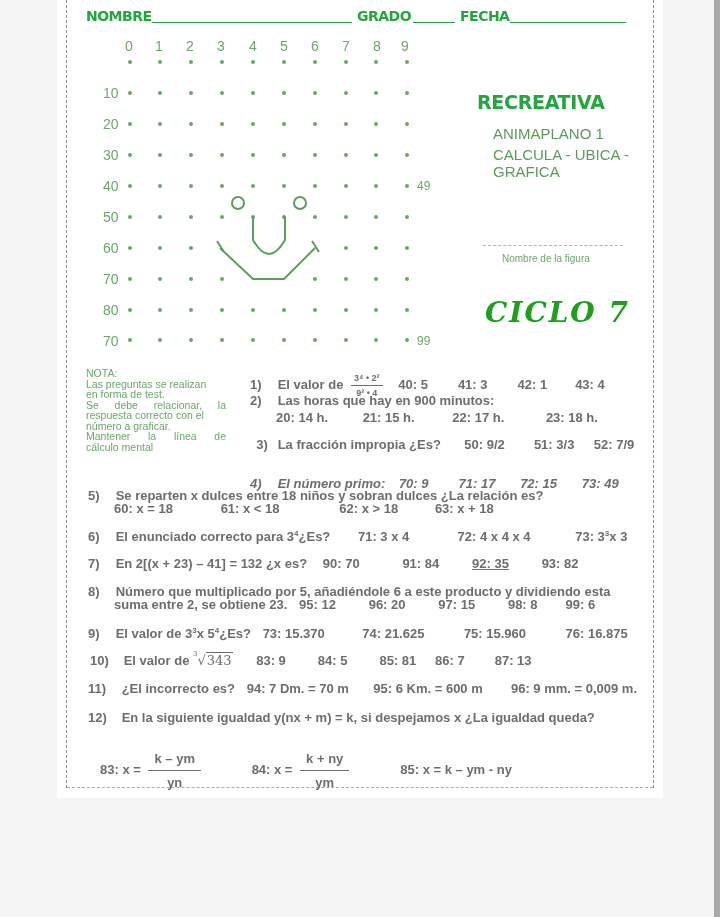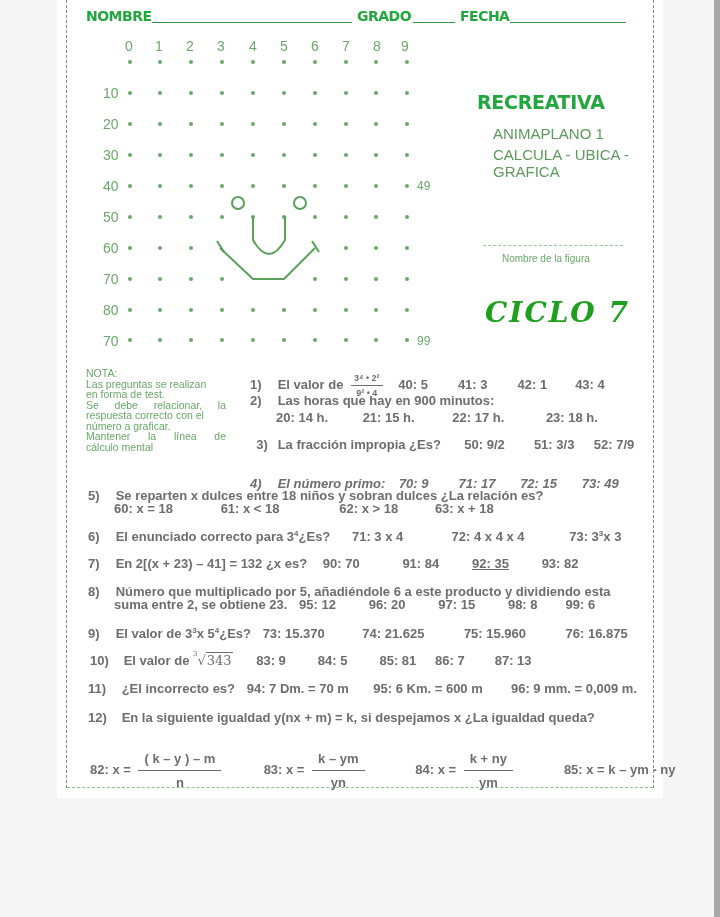--- a/index.html
+++ b/index.html
@@ -264,21 +264,21 @@
   <div class="q" style="left:57px;top:501px;">
     <span style="width:103px;">60: x = 18</span>
     <span style="width:115px;">61: x &lt; 18</span>
     <span style="width:92px;">62: x &gt; 18</span>
     <span>63: x + 18</span>
   </div>
 
   <div class="q" style="left:31px;top:529px;">
     <span style="width:24px;">6)</span>
     <span>El enunciado correcto para 3</span><sup>4</sup><span> ¿Es?</span>
-    <span style="margin-left:18px;width:86px;">71: 3 x 4</span>
+    <span style="margin-left:24px;width:86px;">71: 3 x 4</span>
     <span style="margin-left:10px;width:106px;">72: 4 x 4 x 4</span>
     <span style="margin-left:8px;"><span>73: 3</span><sup>3</sup><span> x 3</span></span>
   </div>
 
   <div class="q" style="left:31px;top:556px;">
     <span style="width:24px;">7)</span>
     <span>En 2[(x + 23) – 41] = 132  ¿x es?</span>
     <span style="margin-left:12px;width:60px;">90: 70</span>
     <span style="margin-left:16px;width:58px;">91: 84</span>
     <span style="margin-left:8px;width:58px;text-decoration:underline;">92: 35</span>
@@ -324,24 +324,20 @@
     <span style="margin-left:8px;width:115px;">94: 7 Dm. = 70 m</span>
     <span style="margin-left:8px;width:126px;">95: 6 Km. = 600 m</span>
     <span style="margin-left:8px;">96: 9 mm. = 0,009 m.</span>
   </div>
 
   <div class="q" style="left:31px;top:710px;">
     <span style="width:30px;">12)</span>
     <span>En la siguiente igualdad  y(nx + m) = k,  si despejamos  x ¿La igualdad queda?</span>
   </div>
   <div class="q" style="left:33px;top:735px;">
-    <span style="width:160px;">
-      <span>82:  x =</span>
-      <span class="frac bigfrac"><span class="num">( k – y ) – m</span><span class="den">n</span></span>
-    </span>
     <span style="width:148px;margin-left:10px;">
       <span>83:  x =</span>
       <span class="frac bigfrac"><span class="num">k – ym</span><span class="den">yn</span></span>
     </span>
     <span style="width:145px;">
       <span>84:  x =</span>
       <span class="frac bigfrac"><span class="num">k + ny</span><span class="den">ym</span></span>
     </span>
     <span>85:  x = k – ym - ny</span>
   </div>

